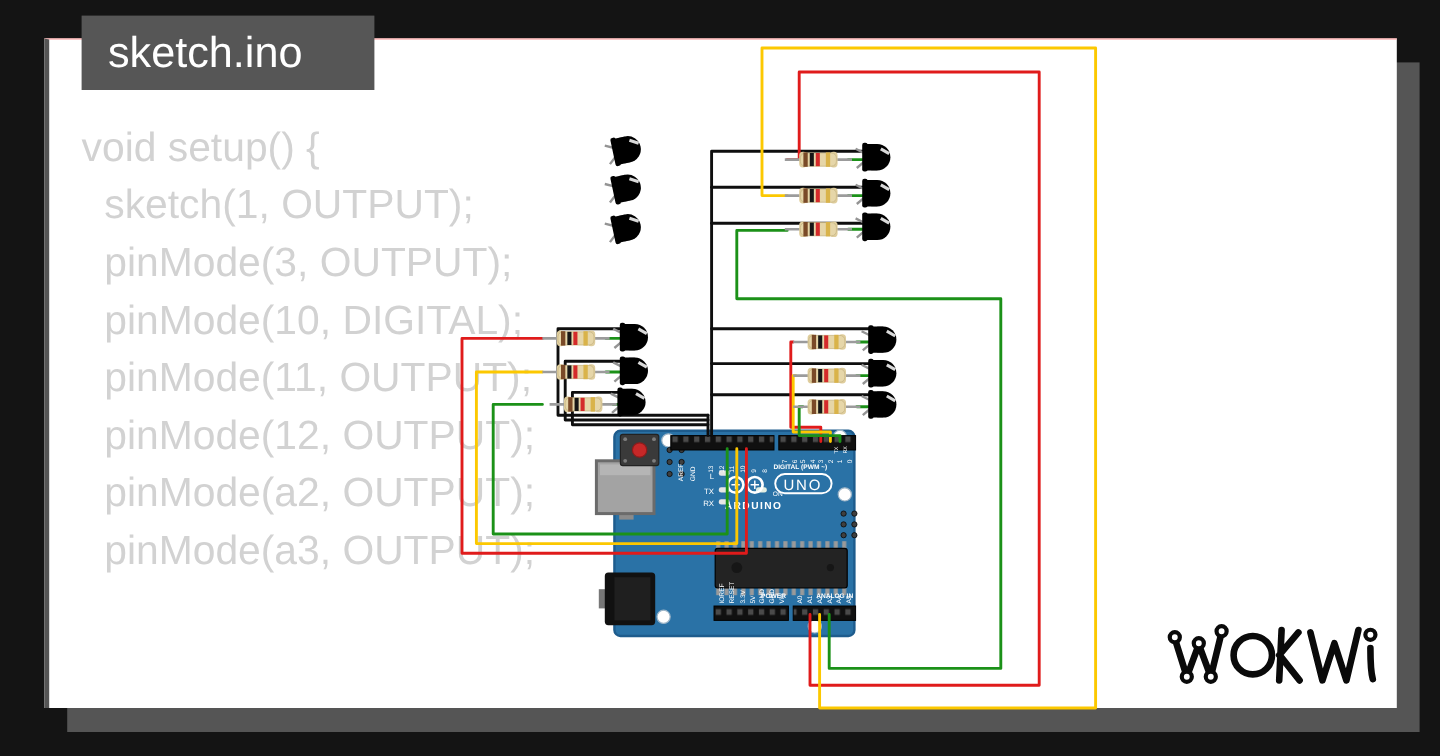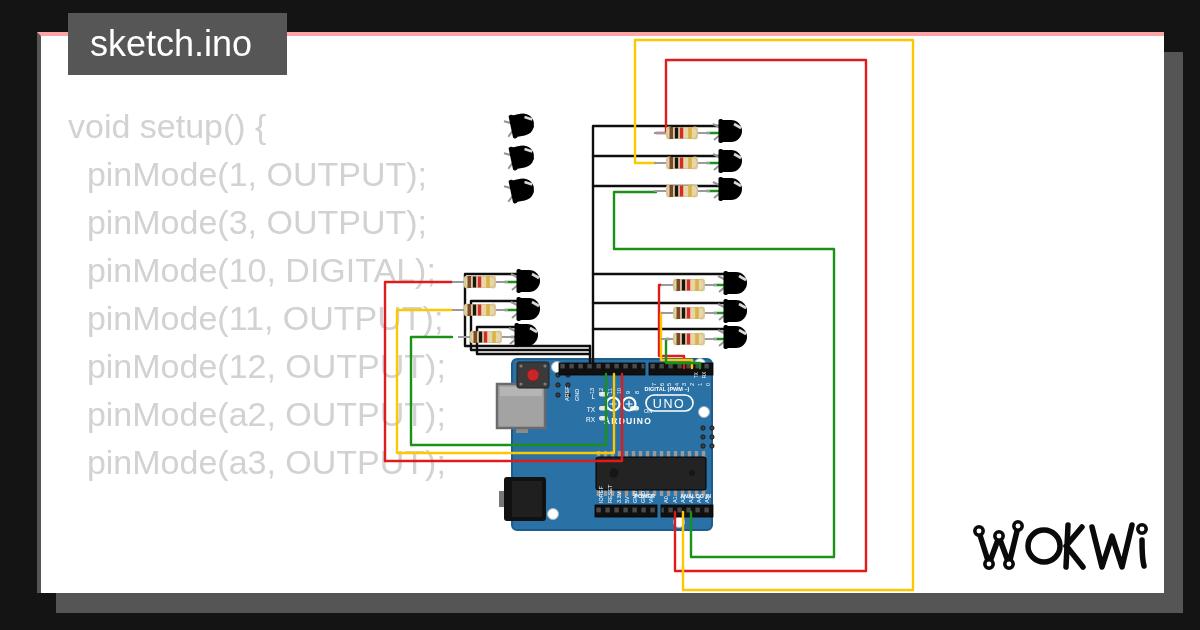--- a/index.html
+++ b/index.html
@@ -1,33 +1,33 @@
 <!DOCTYPE html>
 <html><head>
 <meta charset="utf-8">
 <style>
   html,body{margin:0;padding:0;width:1200px;height:630px;overflow:hidden;
     background:#141414;font-family:"Liberation Sans","DejaVu Sans",sans-serif;}
   .panel{position:absolute;left:37px;top:32px;width:1123px;height:557px;
-    background:#ffffff;border-top:4px solid #fca5a5;border-left:4px solid #555555;
+    background:#ffffff;border-top:1px solid #fca5a5;border-left:4px solid #555555;
     box-shadow:19px 20px 0 0 #555555;overflow:hidden;}
   .code{position:absolute;left:27px;top:66px;color:#d2d2d2;font-size:34px;
     line-height:48px;white-space:pre;}
   .code div{height:48px;}
-  .tab{position:absolute;left:68px;top:13px;width:219px;height:62px;background:#565656;
+  .tab{position:absolute;left:68px;top:13px;width:244px;height:62px;background:#565656;
     color:#ffffff;font-size:36px;line-height:62px;padding-left:22px;box-sizing:border-box;}
   svg.circuit{position:absolute;left:0;top:0;}
   .wokwi-logo{position:absolute;left:965px;top:512px;}
   text{font-family:"Liberation Sans","DejaVu Sans",sans-serif;}
 </style>
 </head>
 <body>
 
 <div class="panel">
-  <div class="code"><div>void setup() {</div><div>  pinMode(1, OUTPUT);</div><div>  pinMode(3, OUTPUT);</div><div>  pinMode(10, DIGITAL);</div><div>  pinMode(11, OUTPUT);</div><div>  pinMode(12, OUTPUT);</div><div>  pinMode(a2, OUTPUT);</div><div>  pinMode(a3, OUTPUT);</div></div>
+  <div class="code"><div>void setup() {</div><div>  sketch(1, OUTPUT);</div><div>  pinMode(3, OUTPUT);</div><div>  pinMode(10, DIGITAL);</div><div>  pinMode(11, OUTPUT);</div><div>  pinMode(12, OUTPUT);</div><div>  pinMode(a2, OUTPUT);</div><div>  pinMode(a3, OUTPUT);</div></div>
 </div>
 
 <div class="tab">sketch.ino</div>
 
 <svg class="circuit" width="1200" height="630" viewBox="0 0 1200 630">
   <defs>
     <pattern id="pinp" width="9" height="12" patternUnits="userSpaceOnUse">
       <rect width="9" height="12" fill="#101010"></rect>
       <rect x="2.4" y="3.6" width="4.4" height="4.8" fill="#4a4a4a"></rect>
     </pattern>

